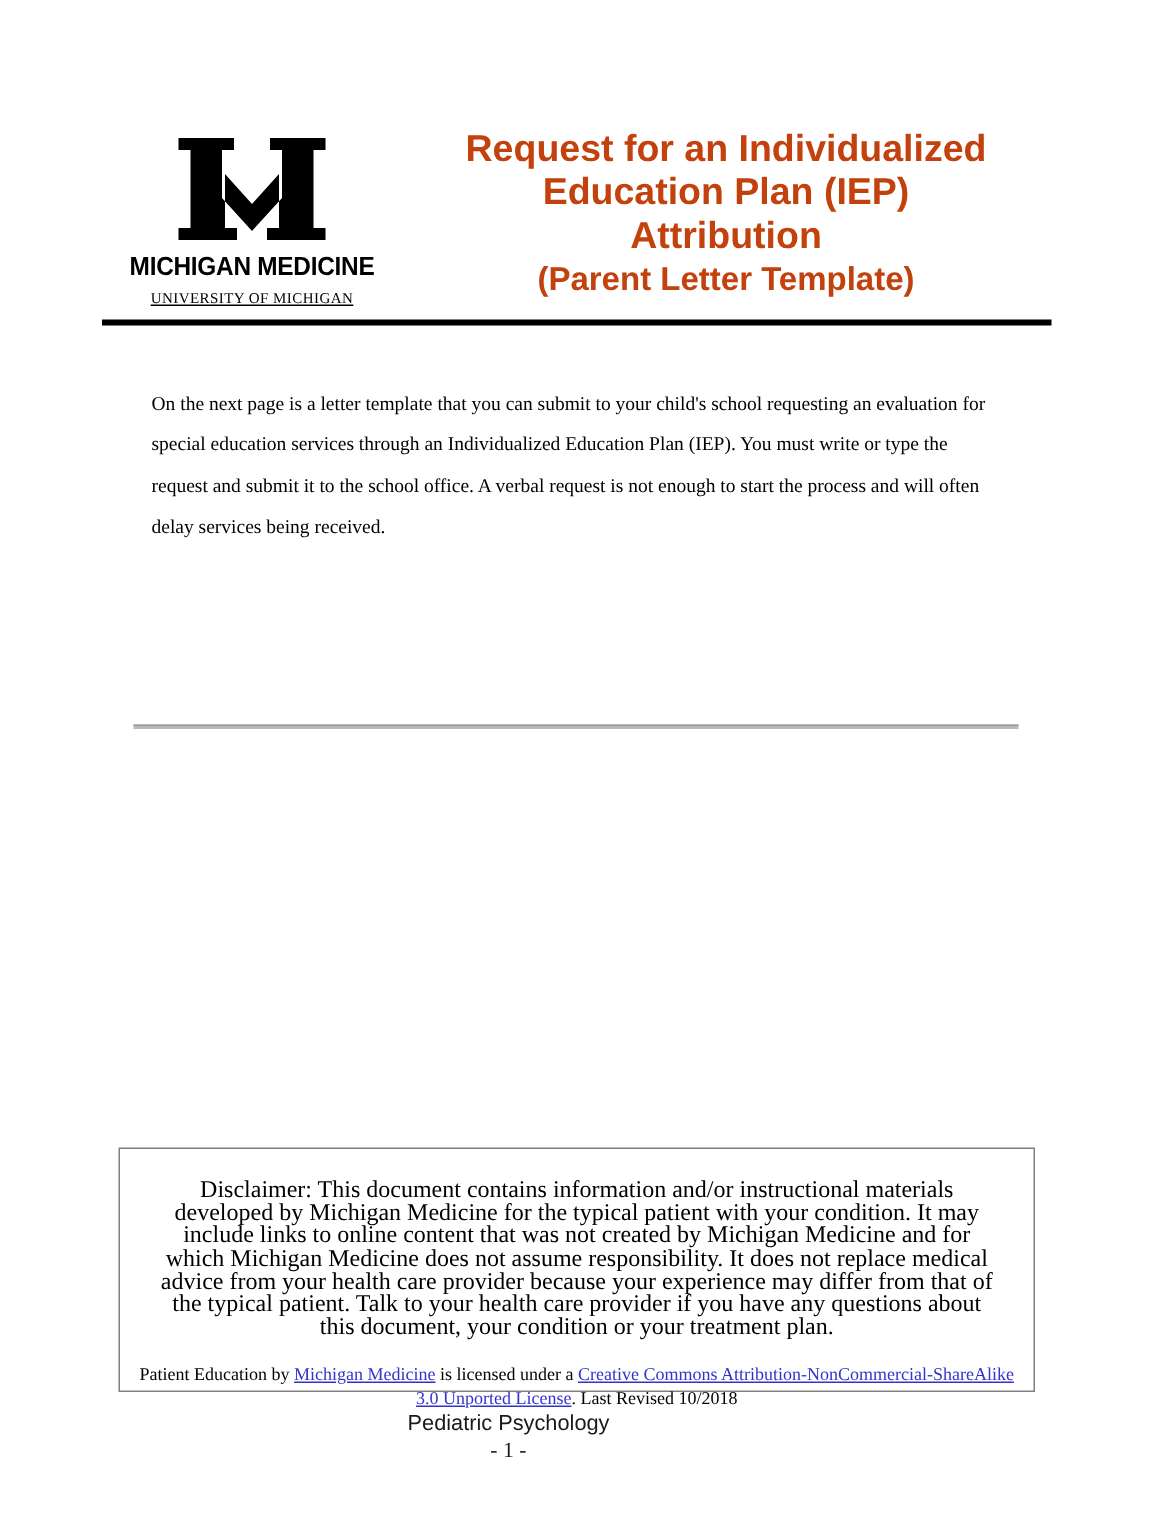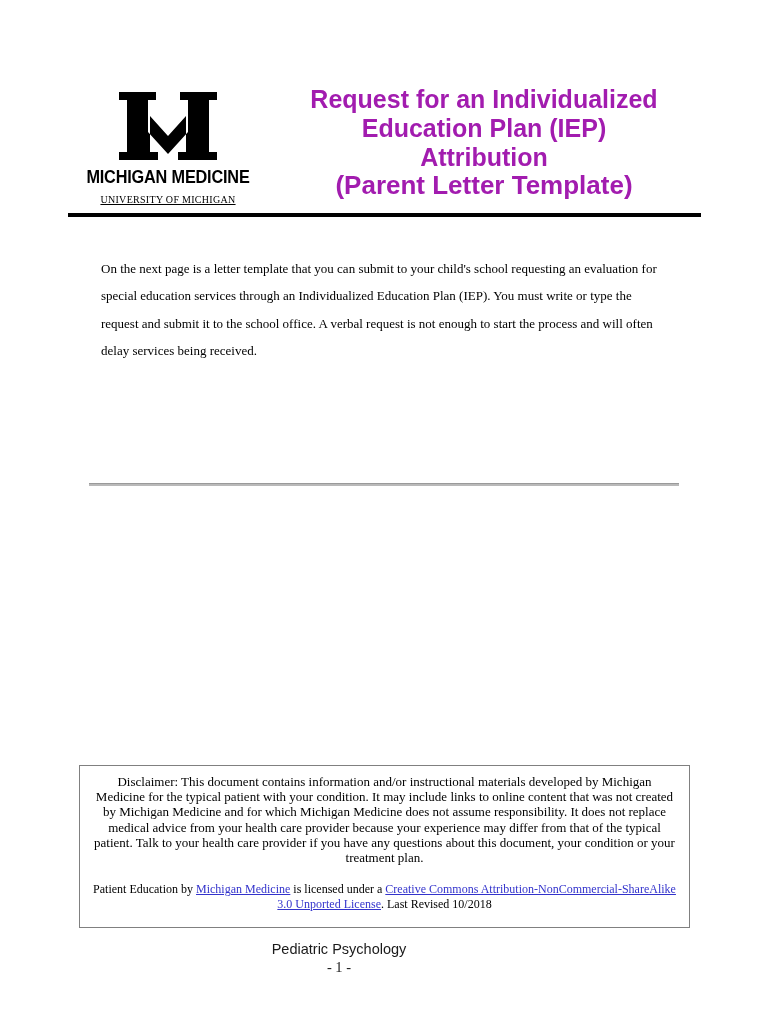--- a/index.html
+++ b/index.html
@@ -73,33 +73,33 @@
   }
 
   .title-block {
     position: absolute;
     left: 200px;
     top: -3px;
     width: 432px;
     text-align: center;
     font-family: "Liberation Sans", sans-serif;
     font-weight: bold;
-    color: #a21caf;
+    color: #c2410c;
   }
 
   .title-line {
     display: block;
     font-size: 25px;
     line-height: 29px;
     white-space: nowrap;
   }
 
   .title-sub {
     display: block;
-    font-size: 26px;
+    font-size: 22px;
     line-height: 27px;
     white-space: nowrap;
   }
 
   .header-rule {
     position: absolute;
     left: 68px;
     top: 213px;
     width: 633px;
     height: 4px;
@@ -147,24 +147,24 @@
     box-sizing: border-box;
     background: #ffffff;
   }
 
   .disclaimer-inner {
     padding: 8px 12px 0 12px;
   }
 
   .disclaimer-text {
     font-family: "Liberation Serif", serif;
-    font-size: 13px;
+    font-size: 16px;
     line-height: 15.2px;
     text-align: center;
-    margin: 0;
+    margin: 12px;
   }
 
   .license-text {
     font-family: "Liberation Serif", serif;
     font-size: 12px;
     line-height: 15.2px;
     text-align: center;
     margin: 17px 0 0 0;
   }
 

